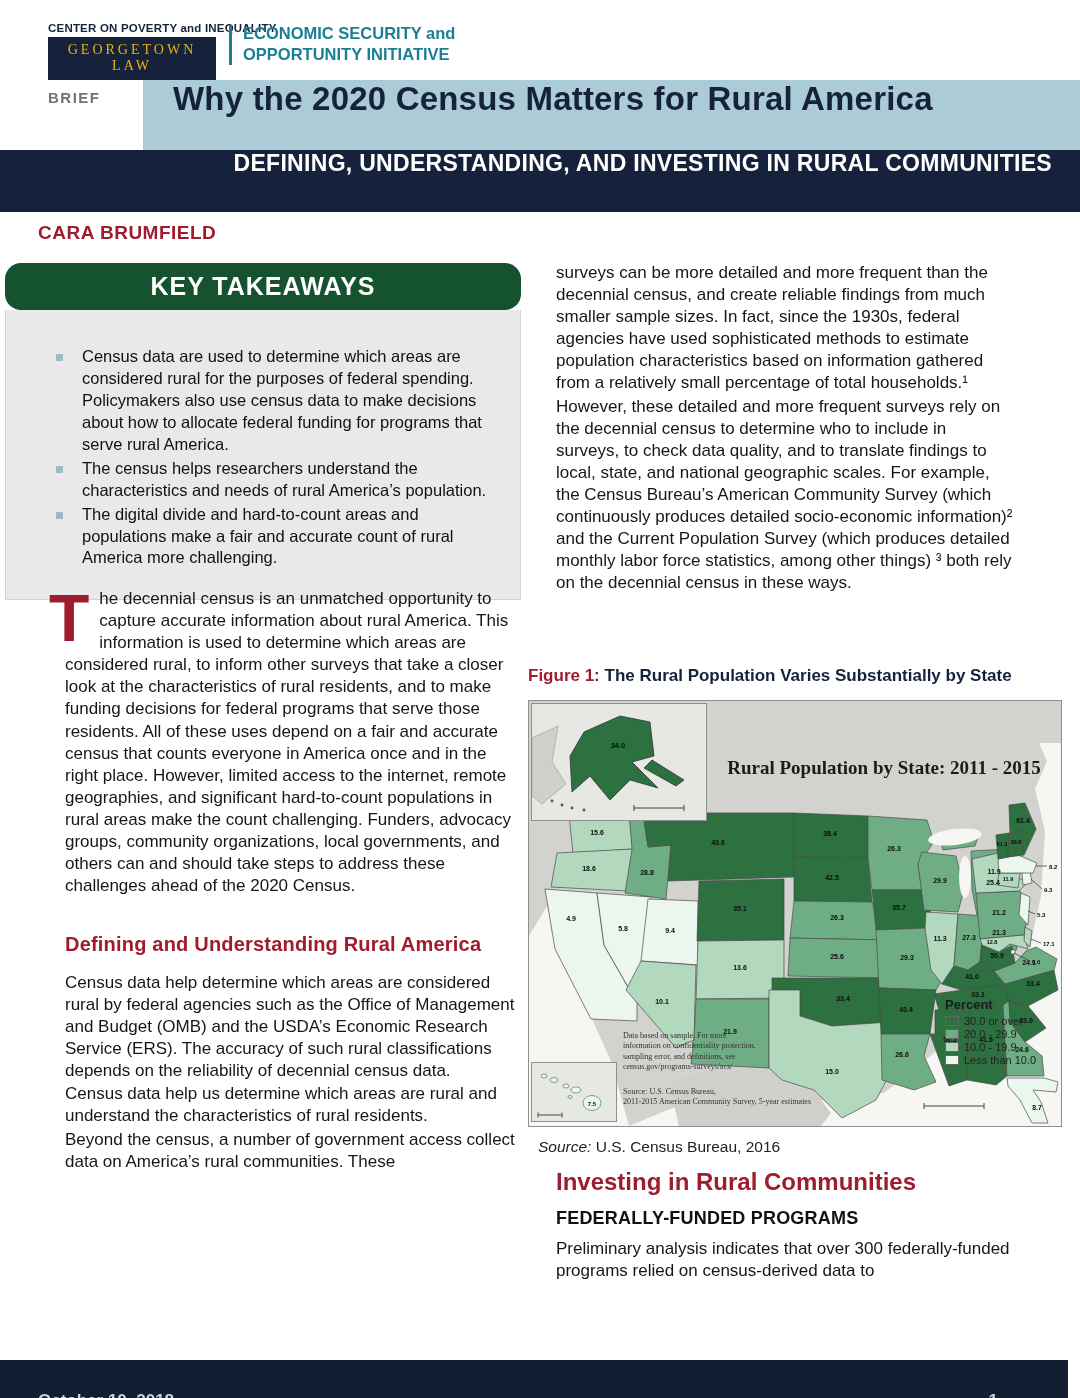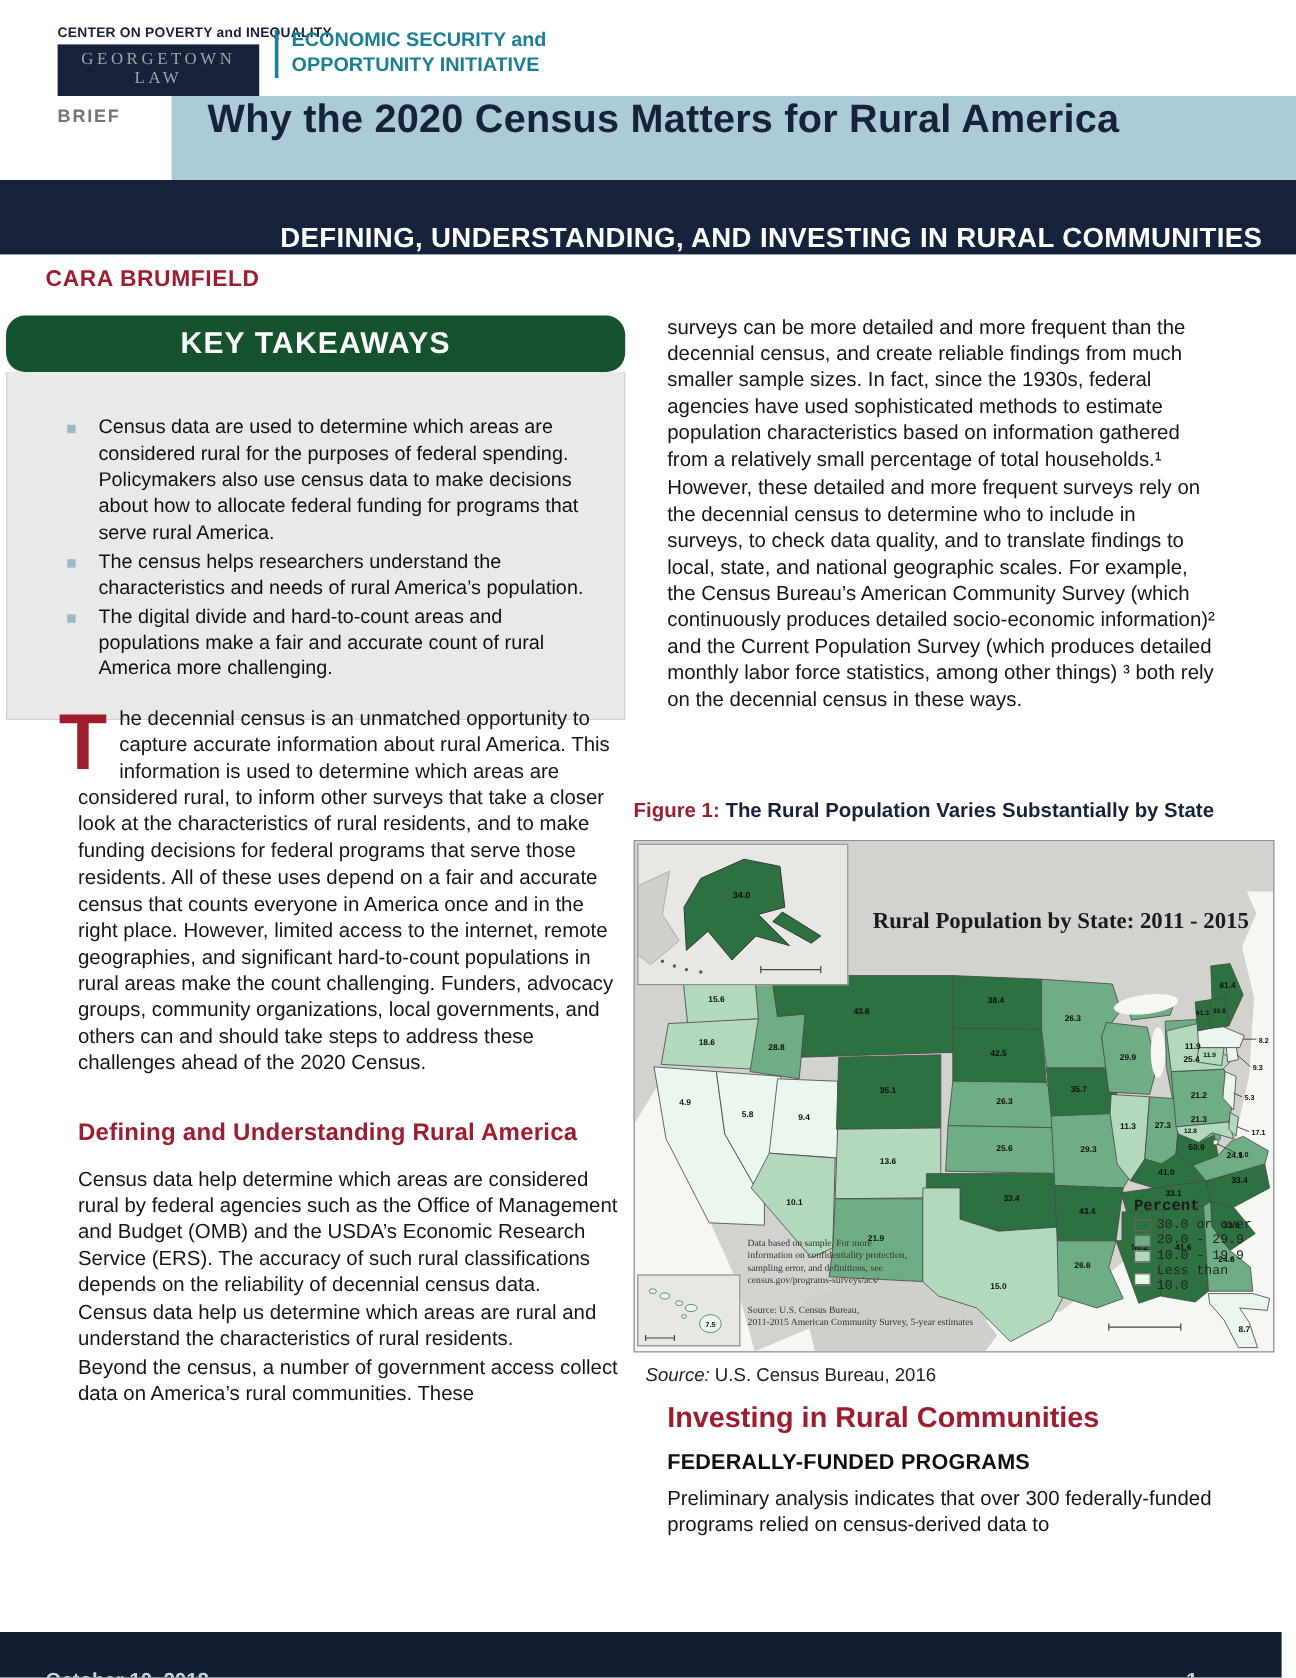--- a/index.html
+++ b/index.html
@@ -2,33 +2,33 @@
 <html><head>
 <meta charset="utf-8">
 <style>
   * { margin:0; padding:0; box-sizing:border-box; }
   body { font-family:"Liberation Sans", sans-serif; background:#ffffff; }
   .page { position:relative; width:1080px; height:1398px; background:#fff; overflow:hidden; }
 
   
   .org-block { position:absolute; left:48px; top:22px; }
   .org-line { font-size:11.5px; font-weight:bold; color:#16213b; letter-spacing:.2px; }
-  .org-box { margin-top:3px; background:#16213b; color:#a3a3a3; font-family:"Liberation Serif", serif;
+  .org-box { margin-top:3px; background:#16213b; color:#eab308; font-family:"Liberation Serif", serif;
              font-size:14px; letter-spacing:3px; padding:5px 0 6px; text-align:center; width:168px; }
   .mast-divider { position:absolute; left:229px; top:25px; width:3px; height:40px; background:#1a7f94; }
   .initiative { position:absolute; left:243px; top:23px; font-size:16.5px; font-weight:bold;
                 color:#1a7f94; line-height:1.28; }
   .brief { position:absolute; left:48px; top:89px; font-size:15px; font-weight:bold;
            color:#737373; letter-spacing:1.5px; }
 
   .title-box { position:absolute; left:143px; top:80px; right:0; height:70px; background:#abccd6;
                display:flex; padding-left:30px; }
   .title { font-size:33px; font-weight:bold; color:#16213b; letter-spacing:.2px; }
   .subtitle-band { position:absolute; left:0; top:150px; width:1080px; height:62px; background:#16213b;
-                   display:flex; align-items:flex-end; justify-content:flex-end; padding-right:28px; }
+                   display:flex; align-items:flex-start; justify-content:flex-end; padding-right:28px; }
   .subtitle { color:#fff; font-weight:bold; font-size:23px; letter-spacing:.3px; }
   .author { position:absolute; left:38px; top:222px; color:#9e1c2e; font-weight:bold;
             font-size:19px; letter-spacing:.5px; }
 
   
   .kt { position:absolute; left:5px; top:263px; width:516px; }
   .kt-header { background:#14532d; height:47px; display:flex; align-items:center; justify-content:center;
                color:#fff; font-size:25px; font-weight:bold; letter-spacing:1px;border-radius:16px; }
   .kt-body { background:#e9e9e9; border:1px solid #d4d4d4; border-top:none; padding:36px 14px 28px 42px; }
   .kt-body ul { list-style:none; }
@@ -54,21 +54,21 @@
   .fig-title { color:#16213b; }
   .figure { position:absolute; left:528px; top:700px; width:534px; height:427px; background:#d4d4d1;
             border:1px solid #8f8f8f; }
   .map-svg { position:absolute; left:0; top:0; }
   .ak-inset { position:absolute; left:2px; top:2px; width:176px; height:118px; background:#e7e7e4;
               border:1px solid #8f8f8f; }
   .hi-inset { position:absolute; left:2px; bottom:4px; width:86px; height:60px; background:#e7e7e4;
               border:1px solid #8f8f8f; }
   .map-title { position:absolute; left:183px; top:56px; width:344px; text-align:center;
                font-family:"Liberation Serif", serif; font-weight:bold; font-size:19px; color:#1b1b1b; }
-  .legend { position:absolute; right:12px; top:296px; width:104px; font-family:Liberation Mono, monospace; }
+  .legend { position:absolute; right:12px; top:296px; width:104px; font-family:Liberation Sans, sans-serif; }
   .legend-title { font-weight:bold; font-size:13px; color:#1b1b1b; margin-bottom:3px; }
   .legend-row { display:flex; align-items:center; margin-bottom:1px; }
   .swatch { width:14px; height:10px; border:1px solid #666; margin-right:5px; flex:none; }
   .legend-label { font-size:11px; color:#222; }
   .map-note { position:absolute; left:94px; bottom:8px; width:190px; font-family:"Liberation Serif", serif;
               font-size:8px; line-height:1.3; color:#333; white-space:pre-line; }
   .map-note-source { margin-top:4px; white-space:pre-line; }
 
   .fig-source { position:absolute; left:538px; top:1138px; font-size:15.5px; color:#222; }
   .fig-source .src-prefix { font-style:italic; }

